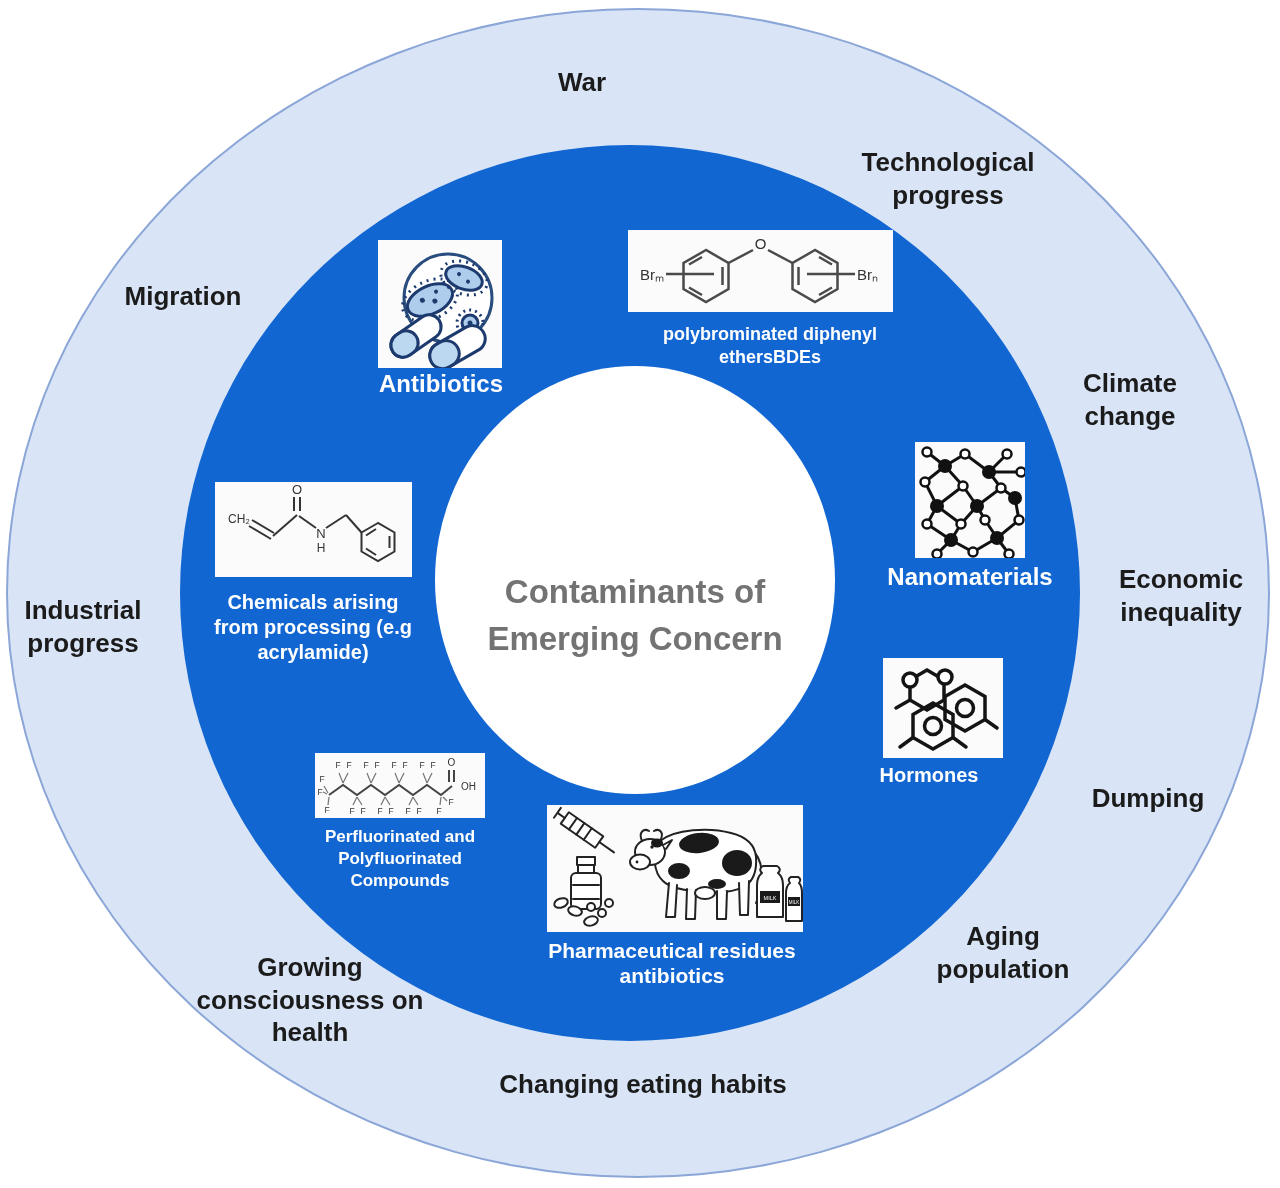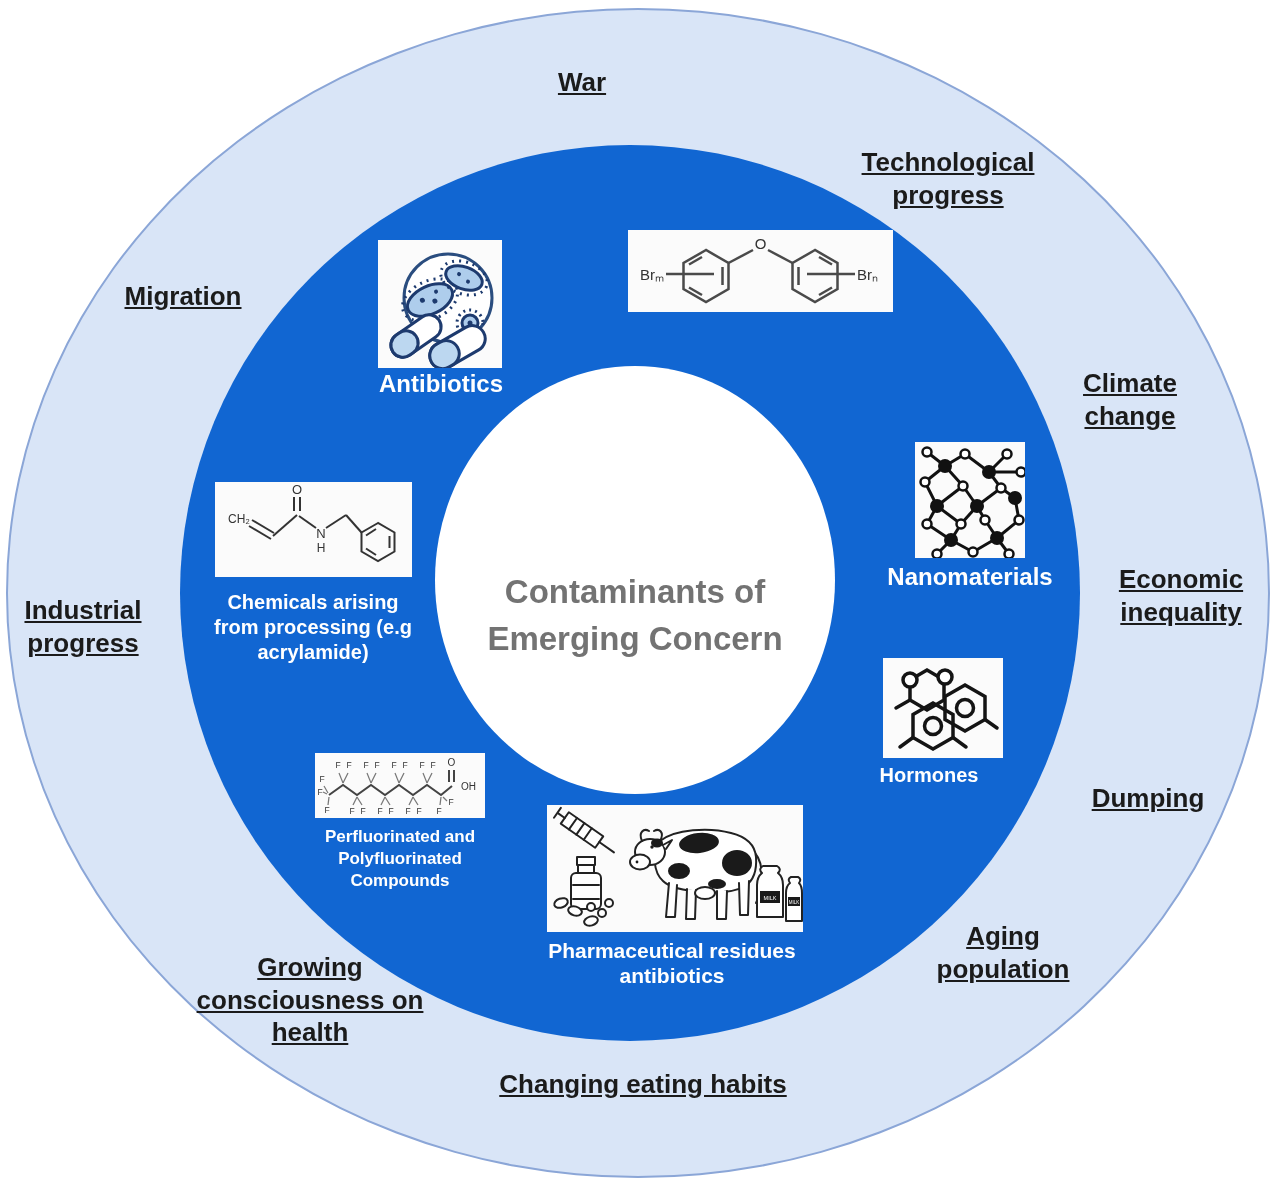--- a/index.html
+++ b/index.html
@@ -6,21 +6,21 @@
   .stage{position:relative;width:1280px;height:1188px;background:#ffffff;
          font-family:"Liberation Sans",sans-serif;overflow:hidden;}
   .ellipse{position:absolute;border-radius:50%;}
   .ring-outer{left:6px;top:8px;width:1264px;height:1170px;background:#d9e5f7;border:2px solid #8ba6d7;box-sizing:border-box;}
   .ring-mid{left:180px;top:145px;width:900px;height:896px;background:#1166d2;}
   .ring-center{left:435px;top:366px;width:400px;height:428px;background:#ffffff;}
   .center-title{position:absolute;left:635px;top:532px;transform:translateX(-50%);
                 white-space:pre-line;text-align:center;font-size:33px;font-weight:bold;
                 color:#737373;line-height:1.42;margin-top:37px;}
   .olabel{position:absolute;transform:translateX(-50%);text-align:center;white-space:pre-line;
-          font-weight:bold;font-size:26px;line-height:1.25;color:#1b1b1b;text-decoration:underline;}
+          font-weight:bold;font-size:26px;line-height:1.25;color:#1b1b1b;}
   .ilabel{position:absolute;transform:translateX(-50%);text-align:center;white-space:pre-line;
           font-weight:bold;color:#ffffff;}
   .imgbox{position:absolute;background:#fbfbfb;}
   .imgbox svg{width:100%;height:100%;display:block;}
   
   .p-war{left:582px;top:66px;}
   .p-tech{left:948px;top:146px;}
   .p-migration{left:183px;top:280px;}
   .p-climate{left:1130px;top:348px;margin-top:19px;}
   .p-economic{left:1181px;top:563px;}
@@ -120,20 +120,22 @@
         <line x1="100.5" y1="33" x2="125" y2="20"></line>
         <line x1="164.5" y1="33" x2="140" y2="20"></line>
         <line x1="38" y1="44" x2="86" y2="44"></line>
         <line x1="179" y1="44" x2="227" y2="44"></line>
       </g>
       <text x="132.5" y="19" text-anchor="middle" font-size="15" fill="#333333" font-family="Liberation Sans, sans-serif">O</text>
       <text x="36" y="50" text-anchor="end" font-size="15" fill="#333333" font-family="Liberation Sans, sans-serif">Brₘ</text>
       <text x="229" y="50" text-anchor="start" font-size="15" fill="#333333" font-family="Liberation Sans, sans-serif">Brₙ</text>
     </svg>
   </div>
+  <div class="ilabel l-pbde">polybrominated diphenyl
+ethersBDEs</div>
 
   <div class="imgbox b-nano">
     <svg viewBox="0 0 110 116">
       <g stroke="#111111" stroke-width="3">
         <line x1="30" y1="24" x2="12" y2="10"></line>
           <line x1="30" y1="24" x2="50" y2="12"></line>
         <line x1="30" y1="24" x2="10" y2="40"></line>
           <line x1="30" y1="24" x2="48" y2="44"></line>
         <line x1="74" y1="30" x2="50" y2="12"></line>
           <line x1="74" y1="30" x2="92" y2="12"></line>

